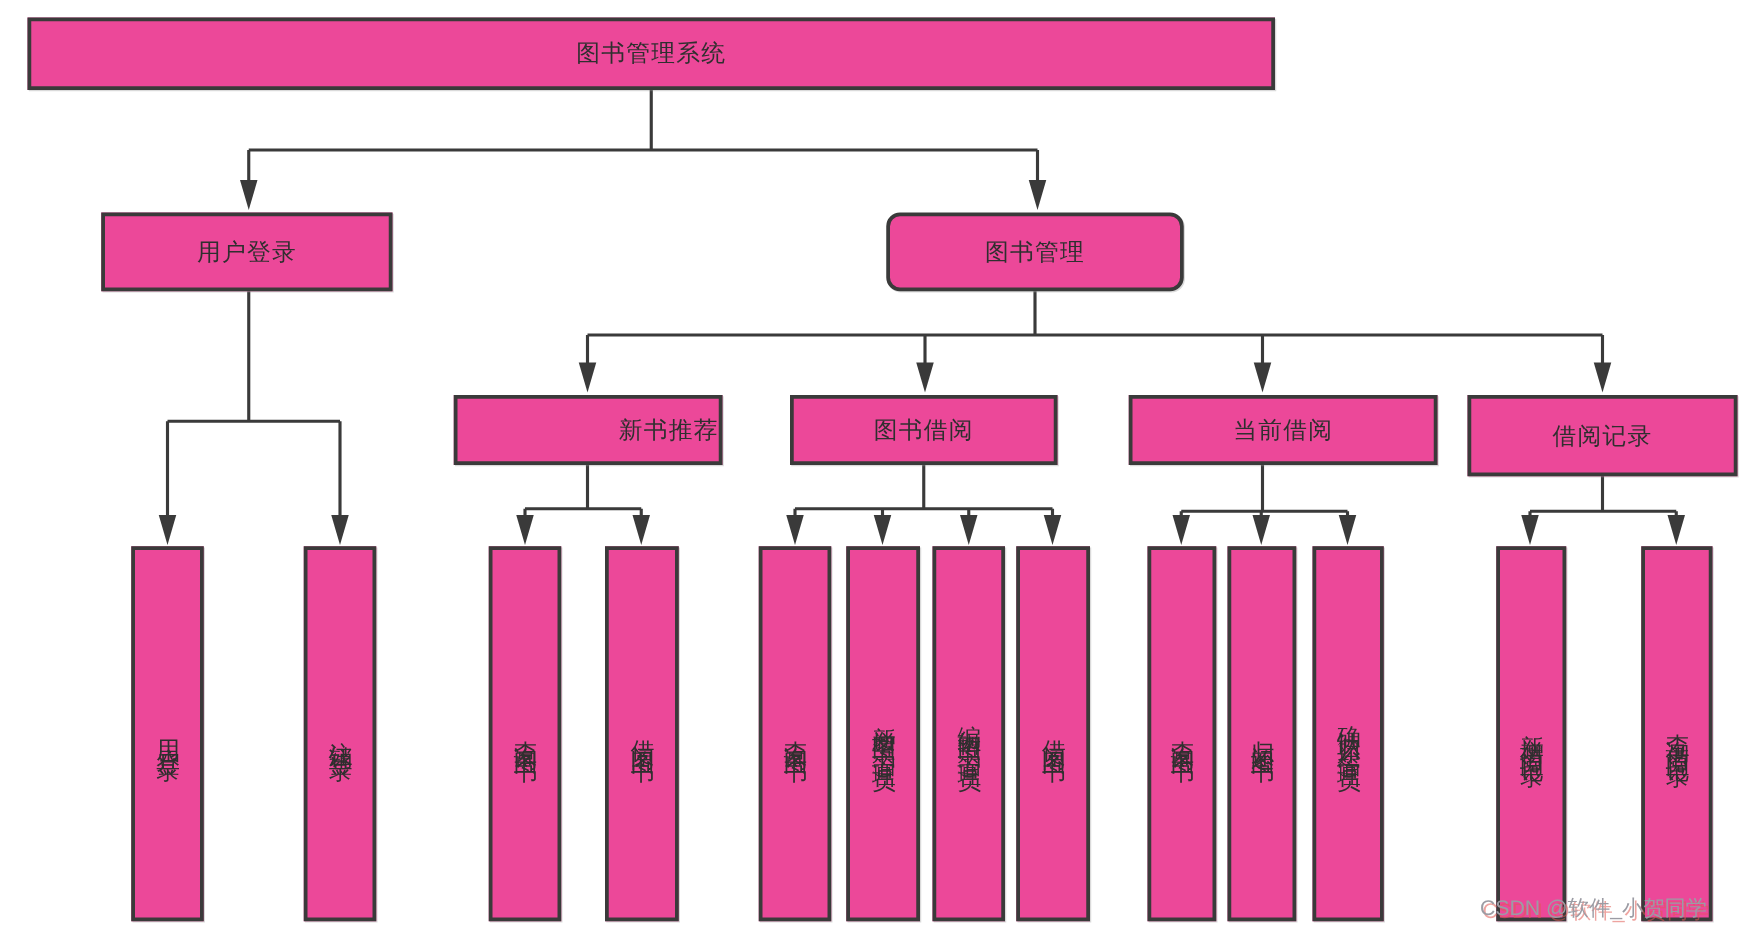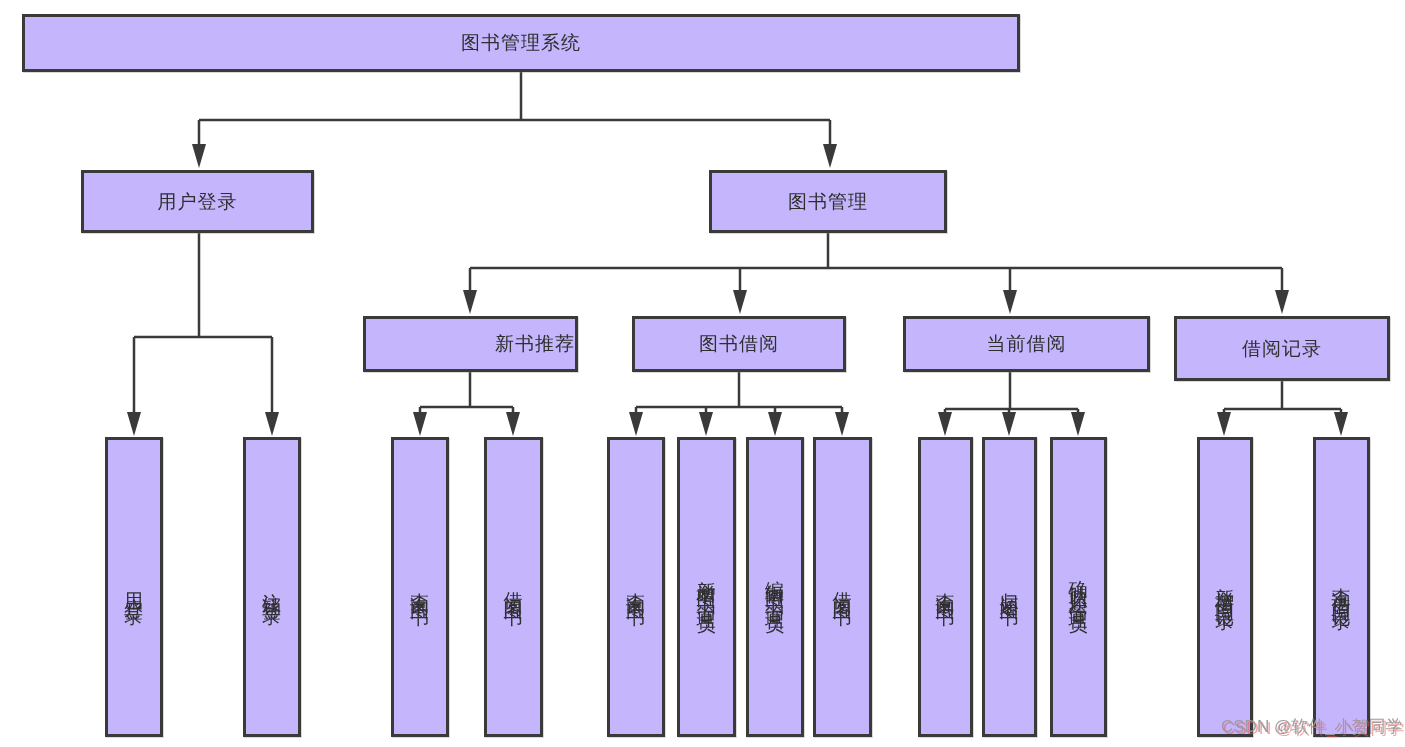--- a/index.html
+++ b/index.html
@@ -2,35 +2,34 @@
 <html><head>
 <meta charset="utf-8">
 <style>
   html,body{margin:0;padding:0;}
   body{
     width:1405px;height:747px;position:relative;background:#ffffff;
     font-family:"Liberation Sans", sans-serif;overflow:hidden;
   }
   #connectors{position:absolute;left:0;top:0;}
   .box,.vbox{
-    position:absolute;box-sizing:border-box;background:#c4b5fd;
+    position:absolute;box-sizing:border-box;background:#ec4899;
     border:3px solid #3a3a3a;display:flex;align-items:center;justify-content:center;
     color:#2f2f2f;box-shadow:1px 1px 0 rgba(150,150,150,0.35);
   }
   .box .lbl{font-size:19px;letter-spacing:1px;white-space:nowrap;}
   .vbox{top:437px;height:300px;}
   .vbox .lbl{
     writing-mode:vertical-rl;text-orientation:mixed;
     font-size:19px;line-height:1;letter-spacing:5px;
   }
   #watermark{
     position:absolute;left:1184px;top:715px;font-size:17px;
     color:#9c9ca4;white-space:nowrap;
     text-shadow:2px 2px 0 rgba(224,90,82,0.55);
-    margin-left:37px;
   }
 </style>
 </head>
 <body>
 
 <svg id="connectors" width="1405" height="747" viewBox="0 0 1405 747">
   <path fill="none" stroke="#3a3a3a" stroke-width="2.5" d="
     M521 72 V120 M199 120 H830 M199 120 V148 M830 120 V148
     M199 233 V337 M134 337 H272 M134 337 V416 M272 337 V416
     M828 233 V268 M470 268 H1282
@@ -62,21 +61,21 @@
   </g>
 </svg>
 
 <div class="box" style="left:22px;top:14px;width:998px;height:58px;">
   <span class="lbl">图书管理系统</span>
 </div>
 
 <div class="box" style="left:81px;top:170px;width:233px;height:63px;">
   <span class="lbl">用户登录</span>
 </div>
-<div class="box" style="left:709px;top:170px;width:238px;height:63px;">
+<div class="box" style="left:709px;top:170px;width:238px;height:63px;border-radius:11px;">
   <span class="lbl">图书管理</span>
 </div>
 
 <div class="box" style="left:363px;top:316px;width:215px;height:56px;justify-content:flex-end;">
   <span class="lbl">新书推荐</span>
 </div>
 <div class="box" style="left:632px;top:316px;width:214px;height:56px;align-items:center;">
   <span class="lbl">图书借阅</span>
 </div>
 <div class="box" style="left:903px;top:316px;width:247px;height:56px;">

